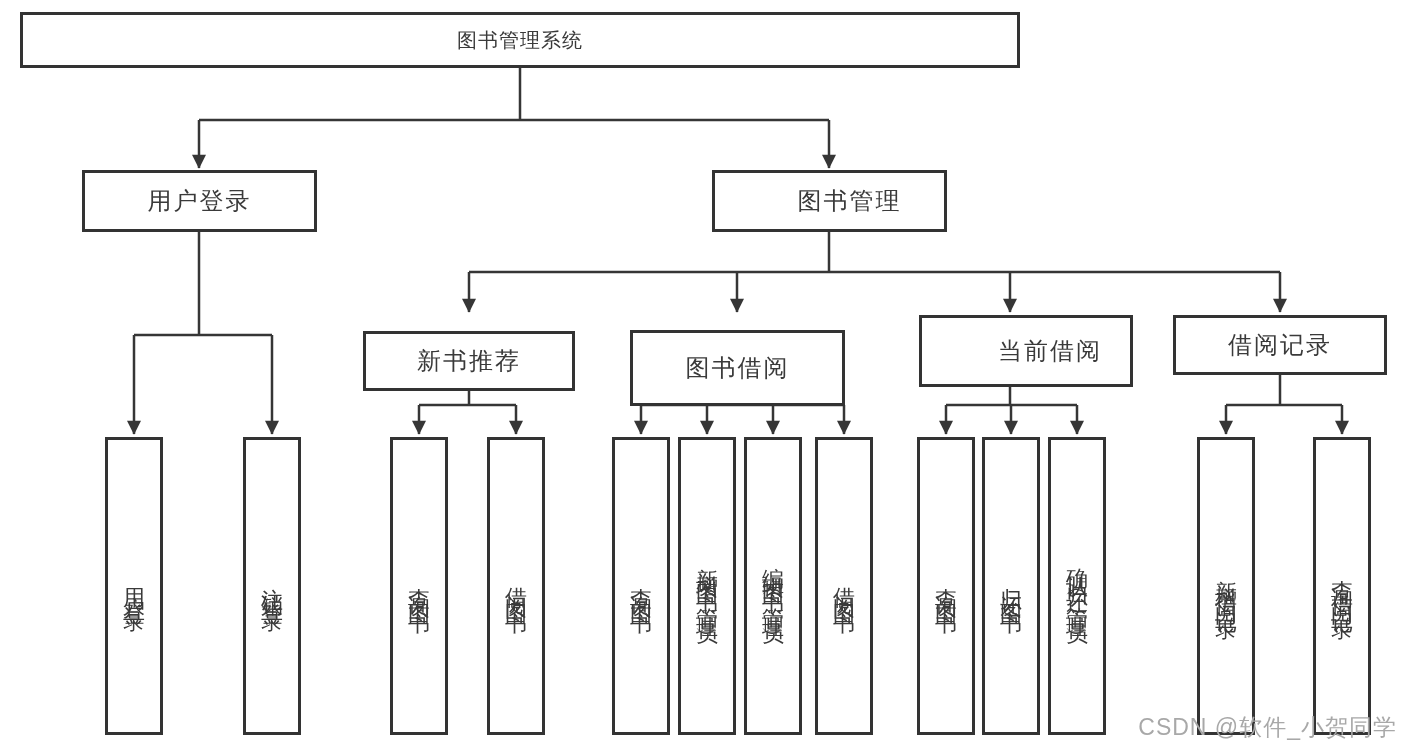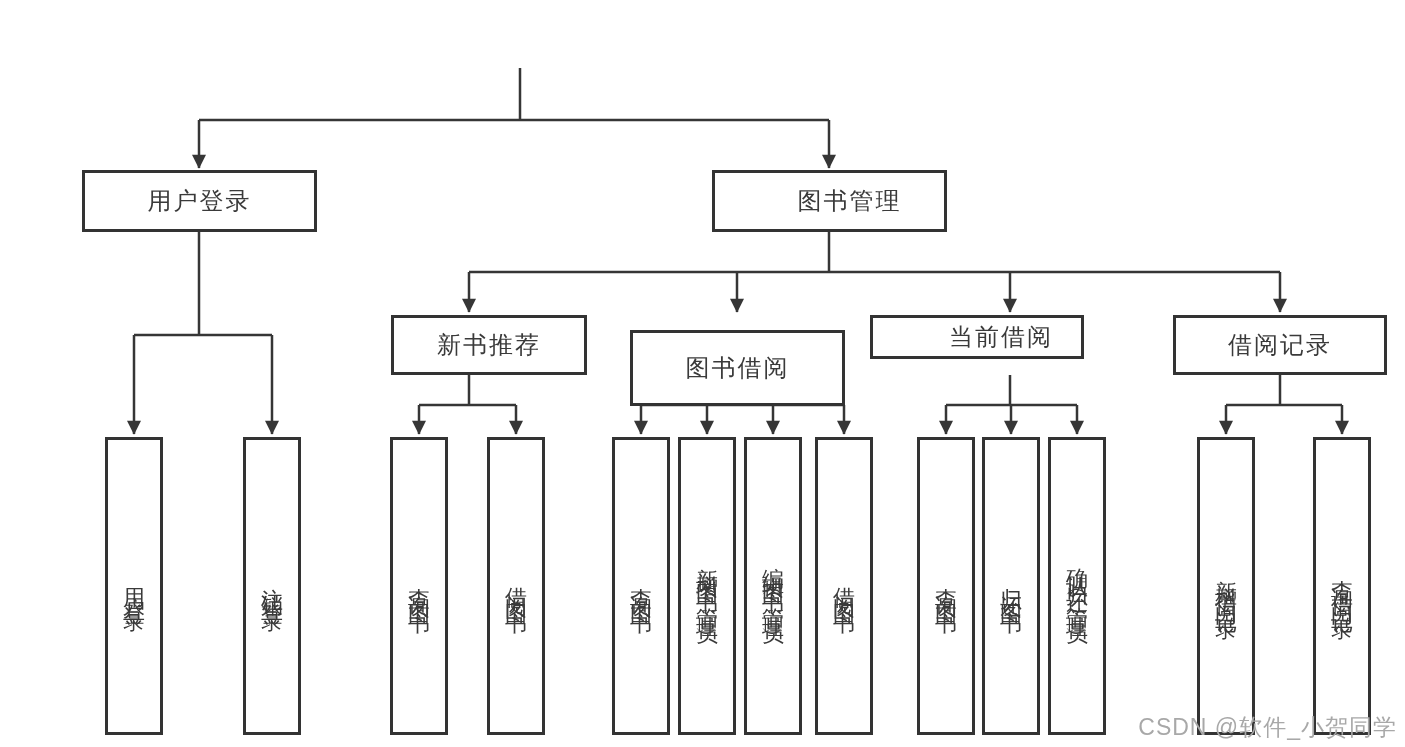--- a/index.html
+++ b/index.html
@@ -103,35 +103,38 @@
     <path class="arrow-line" d="M707 405 V434" marker-end="url(#arrow)"></path>
     <path class="arrow-line" d="M773 405 V434" marker-end="url(#arrow)"></path>
     <path class="arrow-line" d="M844 405 V434" marker-end="url(#arrow)"></path>
     <path class="arrow-line" d="M946 405 V434" marker-end="url(#arrow)"></path>
     <path class="arrow-line" d="M1011 405 V434" marker-end="url(#arrow)"></path>
     <path class="arrow-line" d="M1077 405 V434" marker-end="url(#arrow)"></path>
     <path class="arrow-line" d="M1226 405 V434" marker-end="url(#arrow)"></path>
     <path class="arrow-line" d="M1342 405 V434" marker-end="url(#arrow)"></path>
   </svg>
 
+  <div class="node node-root" style="left:20px; top:12px; width:1000px; height:56px;">
+    <span>图书管理系统</span>
+  </div>
 
   <div class="node node-wide" style="left:82px; top:170px; width:235px; height:62px;">
     <span>用户登录</span>
   </div>
   <div class="node node-wide" style="left:712px; top:170px; width:235px; height:62px;padding-left:40px;">
     <span>图书管理</span>
   </div>
 
-  <div class="node node-wide" style="left:363px; top:315px; width:196px; height:60px;margin-left:28px;">
+  <div class="node node-wide" style="left:363px; top:331px; width:212px; height:60px;">
     <span>新书推荐</span>
   </div>
   <div class="node node-wide" style="left:630px; top:330px; width:215px; height:76px;">
     <span>图书借阅</span>
   </div>
-  <div class="node node-wide" style="left:870px; top:315px; width:214px; height:44px;padding-left:48px;">
+  <div class="node node-wide" style="left:919px; top:315px; width:214px; height:72px;padding-left:48px;">
     <span>当前借阅</span>
   </div>
   <div class="node node-wide" style="left:1173px; top:315px; width:214px; height:60px;">
     <span>借阅记录</span>
   </div>
 
   <div class="node leaf" style="left:105px; top:437px; width:58px; height:298px;">
     <span class="vtext">用户登录</span>
   </div>
   <div class="node leaf" style="left:243px; top:437px; width:58px; height:298px;">

